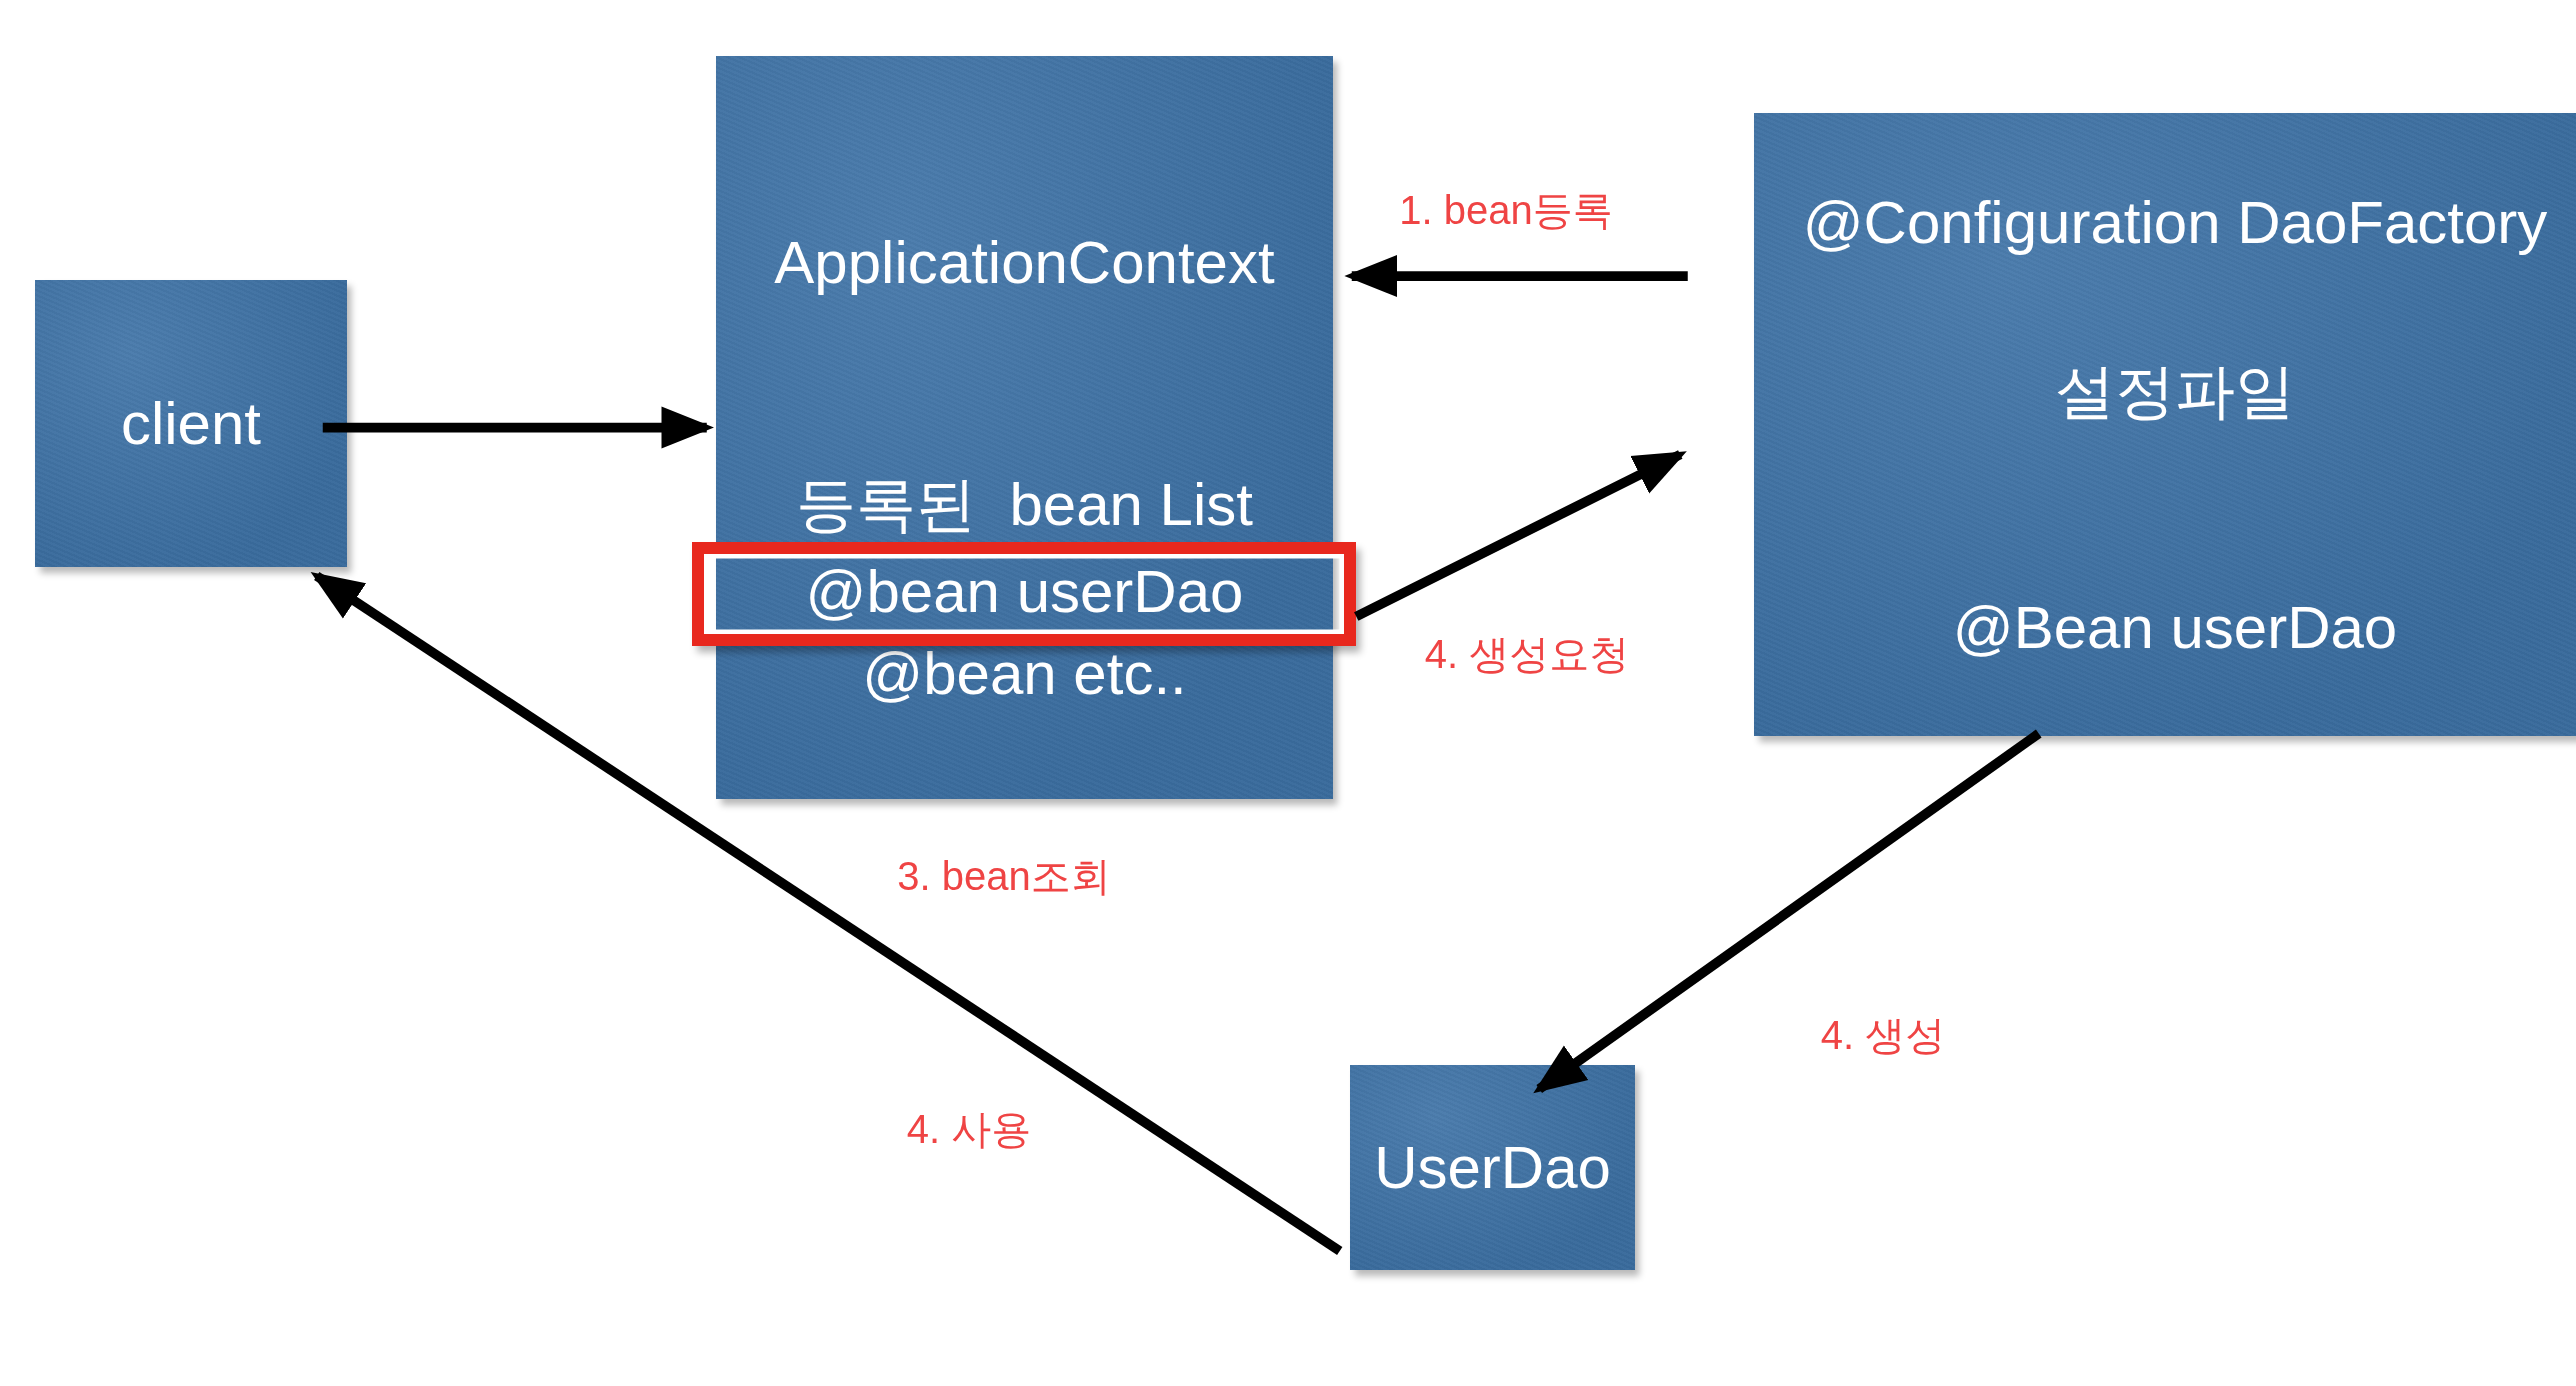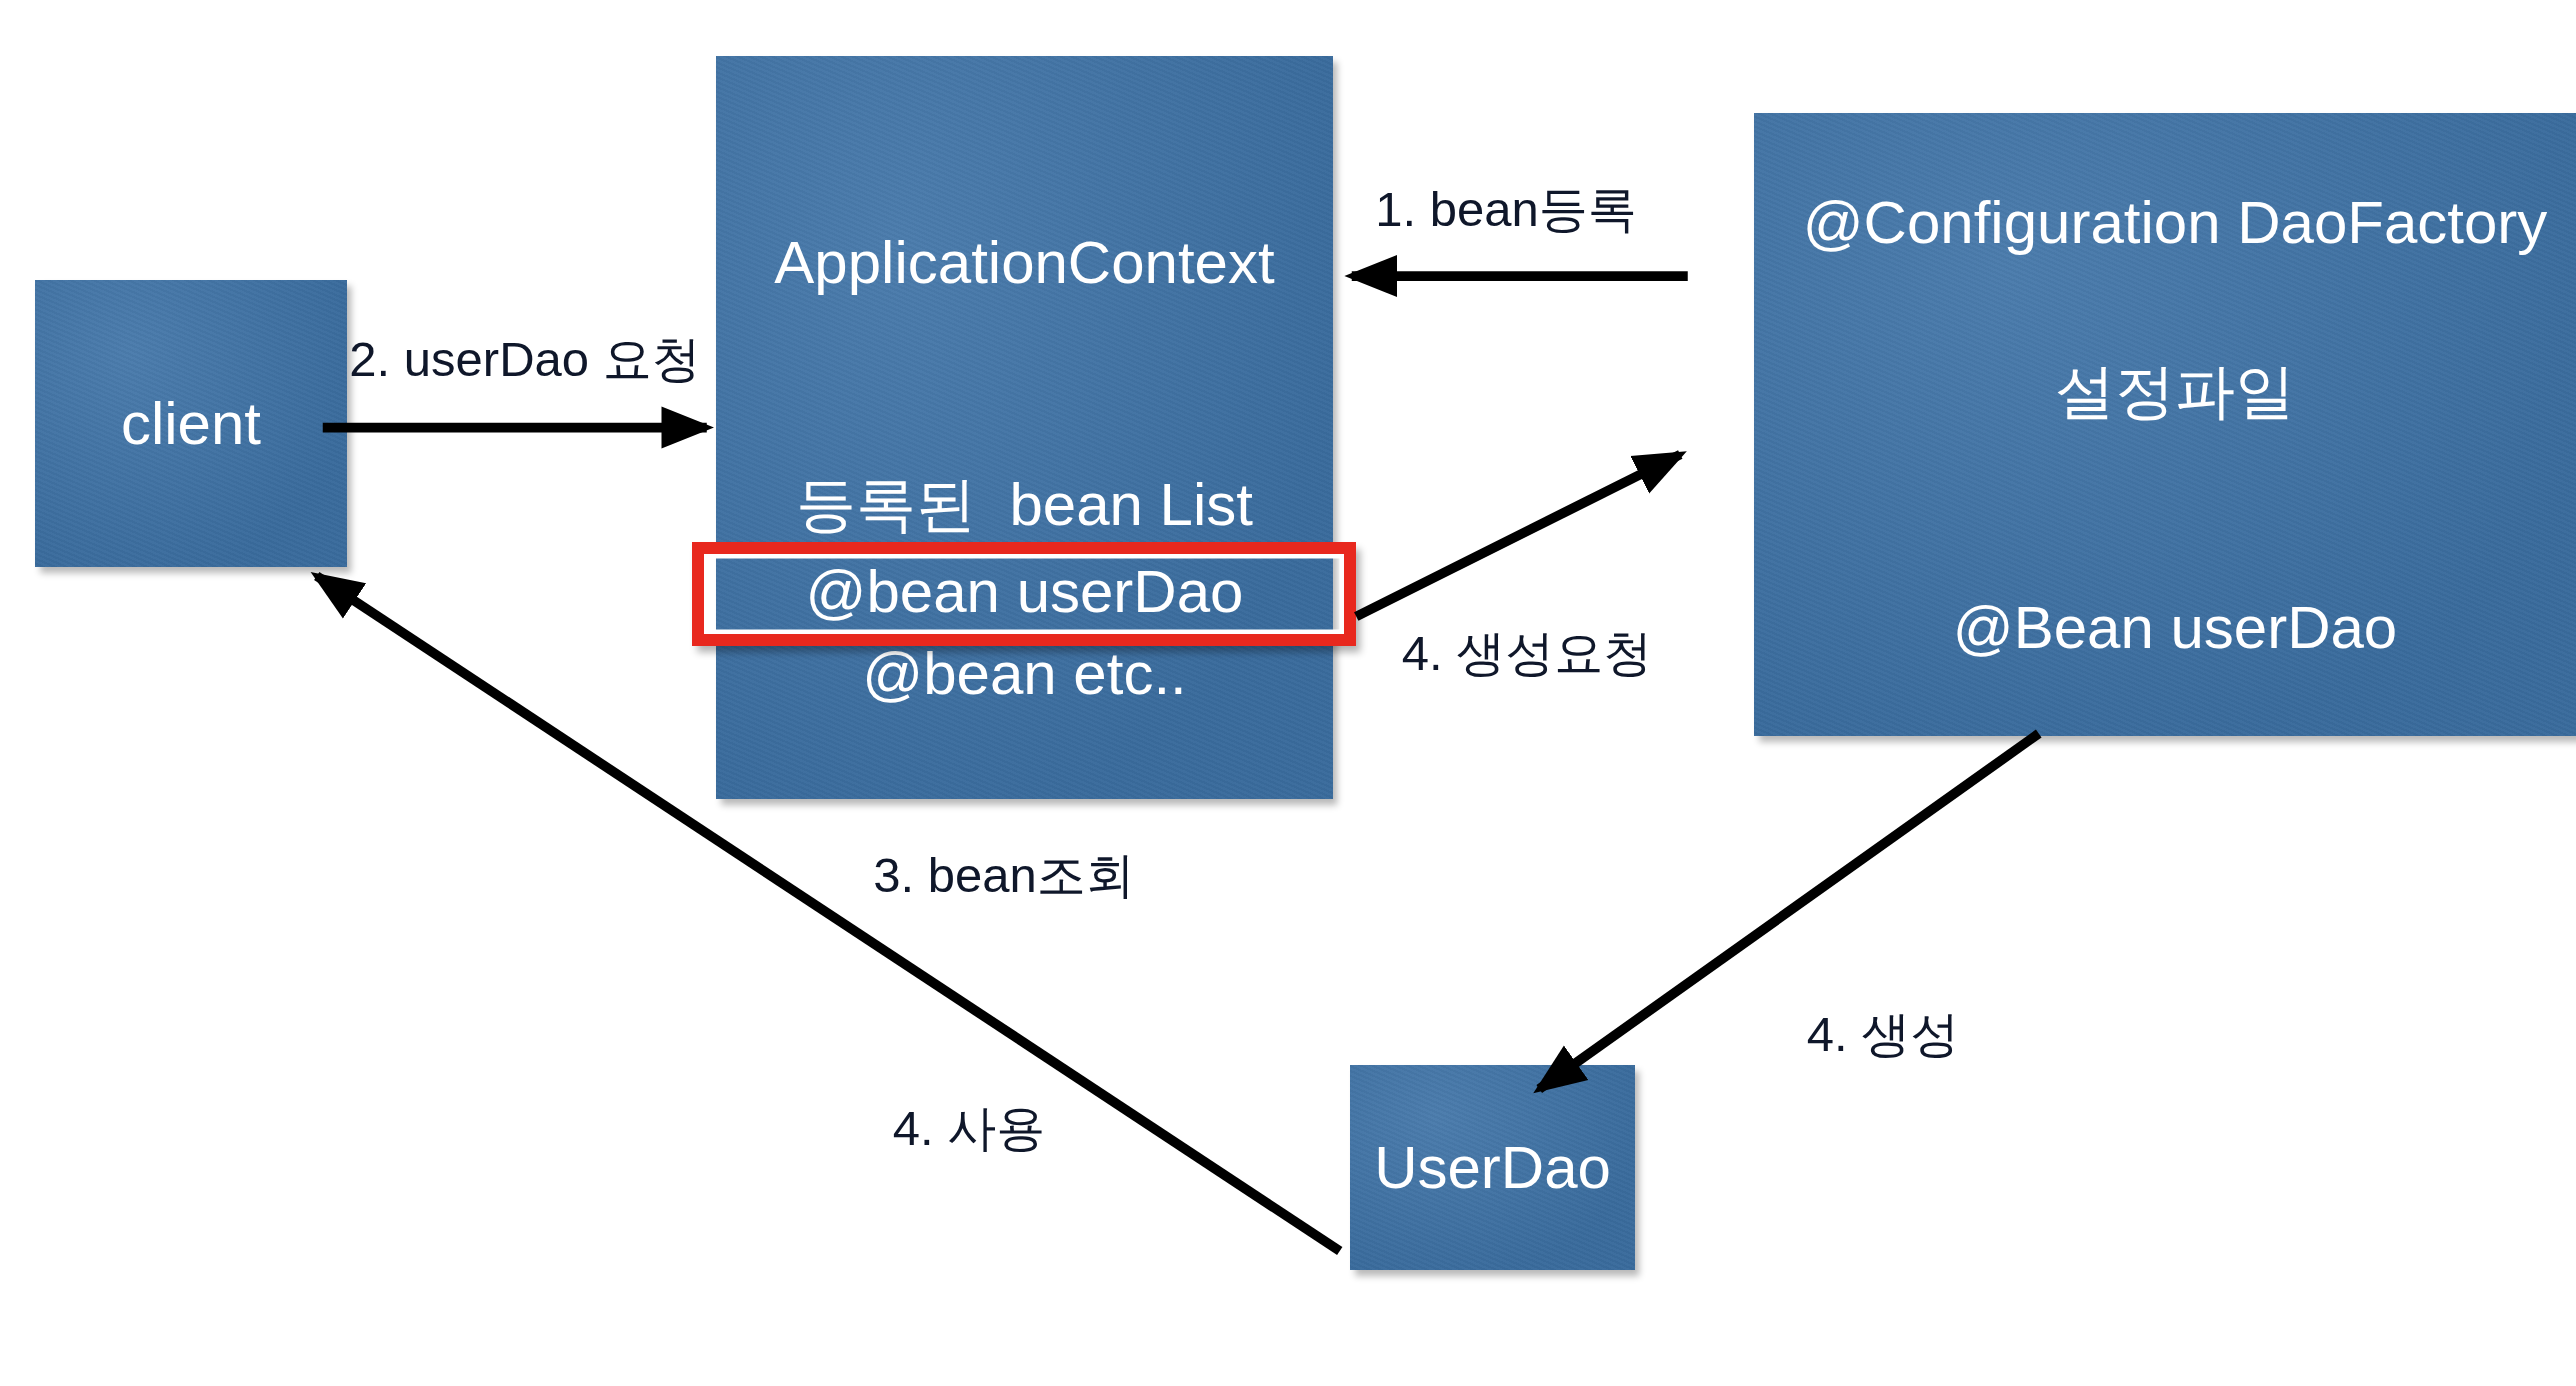--- a/index.html
+++ b/index.html
@@ -58,22 +58,22 @@
     border: 12.8px solid #E8281E;
     box-shadow: inset 0 0 0 4.5px #ffffff, 4.5px 6.8px 7.5px rgba(0,0,0,0.30);
     z-index: 5;
     background: transparent;
   }
 
   
   .arrow-label {
     position: absolute;
     transform: translate(-50%, -50%);
-    color: #0f172a;
-    font-size: 49px;
+    color: #ef4444;
+    font-size: 40px;
     font-weight: 400;
     white-space: nowrap;
     z-index: 4;
   }
   #label-register       { left: 1506px; top: 210px;  }
   #label-request        { left: 525px;  top: 360px;  }
   #label-lookup         { left: 1004px; top: 876px; }
   #label-create-request { left: 1527px; top: 654px;  }
   #label-create         { left: 1883px; top: 1035px; }
   #label-use            { left: 969px; top: 1129px; }
@@ -114,21 +114,20 @@
 
   <div class="bluebox" id="box-userdao">
     <div class="centered">
       <span class="boxtext">UserDao</span>
     </div>
   </div>
 
   <div class="red-frame"></div>
 
   <div class="arrow-label" id="label-register">1. bean등록</div>
-  <div class="arrow-label" id="label-request">2. userDao 요청</div>
   <div class="arrow-label" id="label-lookup">3. bean조회</div>
   <div class="arrow-label" id="label-create-request">4. 생성요청</div>
   <div class="arrow-label" id="label-create">4. 생성</div>
   <div class="arrow-label" id="label-use">4. 사용</div>
 
   <svg id="arrows" viewBox="0 0 3434 1848" xmlns="http://www.w3.org/2000/svg">
     <defs>
       <marker id="head" markerUnits="strokeWidth" markerWidth="5.4" markerHeight="4.6" viewBox="0 0 10 8" refX="8.6" refY="4" orient="auto">
         <path d="M0,0 L10,4 L0,8 Z" fill="#000000"></path>
       </marker>

